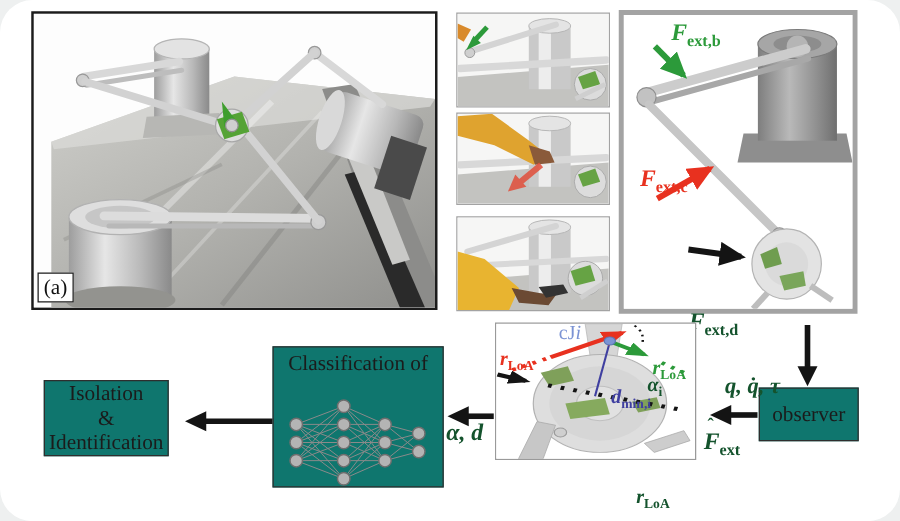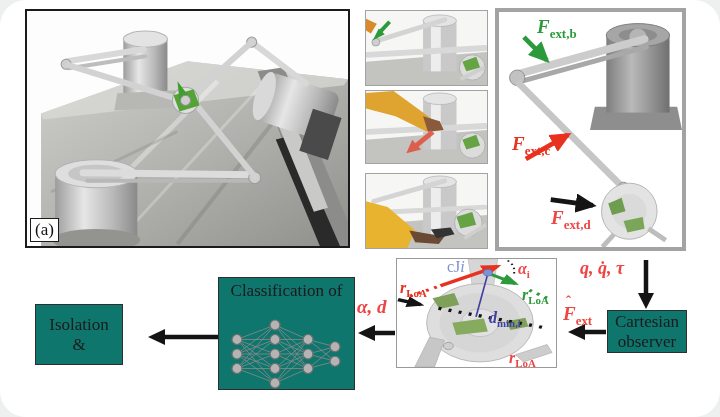--- a/index.html
+++ b/index.html
@@ -22,32 +22,32 @@
   #seq-3{left:365px;top:173px;width:123px;height:76px;border:1px solid #a3a3a3;}
   #cad-panel{left:495px;top:8px;width:191px;height:243px;border:4px solid #a3a3a3;}
   #joint-panel{left:396px;top:258px;width:161px;height:110px;border:1px solid #9a9a9a;}
   
   .flow-box{
     position:absolute;box-sizing:border-box;background:#0f766e;
     border:1.6px solid #2e2e2e;color:#1b1b1b;
     text-align:center;font-size:17px;line-height:1.14;
     display:flex;flex-direction:column;justify-content:center;
   }
-  #iso-box{left:35px;top:304px;width:88px;height:61px;}
+  #iso-box{left:35px;top:304px;width:100px;height:61px;}
   #cls-box{left:218px;top:277px;width:137px;height:113px;justify-content:flex-start;padding-top:3px;}
   #obs-box{left:607px;top:310px;width:80px;height:43px;}
   #nn-holder{position:absolute;left:224px;top:317px;width:125px;height:72px;}
   
   .vec{font-weight:bold;font-style:italic;color:#141414;white-space:nowrap;}
   .vec sub{font-style:normal;font-size:0.68em;font-weight:bold;letter-spacing:0;}
   .lbl{position:absolute;font-size:19px;}
   .lbl-s{position:absolute;font-size:16px;}
   .green-t{color:#2c9a3a;}
   .red-t{color:#e8311f;}
-  .black-t{color:#ef4444;}
+  .black-t{color:#14532d;margin-top:40px;}
   .blue-t{color:#7b93d4;font-weight:bold;}
   .indigo-t{color:#3f3fa0;}
   .hat-anchor{position:relative;display:inline-block;}
   .hat{position:absolute;left:3px;top:-10px;font-size:15px;font-style:normal;}
   #photo-a-tag{
     position:absolute;left:3px;bottom:4px;background:#fff;
     border:1.5px solid #1b1b1b;font-size:17px;color:#111;
     padding:0 4px 1px 4px;line-height:1.25;
   }
   #overlay{position:absolute;left:0;top:0;width:720px;height:417px;pointer-events:none;}
@@ -228,20 +228,21 @@
       <line x1="54" y1="194" x2="98" y2="200" stroke="#141414" stroke-width="5" marker-end="url(#ah-k)"></line>
     </svg>
     <span class="lbl vec green-t" style="left:38px;top:4px;"><span>F</span><sub>ext,b</sub></span>
     <span class="lbl vec red-t" style="left:13px;top:121px;"><span>F</span><sub>ext,c</sub></span>
     <span class="lbl vec black-t" style="left:52px;top:195px;"><span>F</span><sub>ext,d</sub></span>
   </div>
 
   <div class="flow-box" id="iso-box">
     <span>Isolation</span>
     <span>&amp;</span>
+    <span>Identification</span>
   </div>
 
   <div class="flow-box" id="cls-box">
     <span>Classification of</span>
   </div>
   <div id="nn-holder">
     <svg id="nn-svg" viewBox="0 0 125 72">
         <line x1="13" y1="22.5" x2="51" y2="8" stroke="#8a8a8a" stroke-width="0.8"></line>
         <line x1="13" y1="22.5" x2="51" y2="22.5" stroke="#8a8a8a" stroke-width="0.8"></line>
         <line x1="13" y1="22.5" x2="51" y2="37" stroke="#8a8a8a" stroke-width="0.8"></line>
@@ -339,21 +340,20 @@
     </svg>
     <span class="lbl-s cjlab blue-t" style="left:50px;top:-1px;"><span>cJ</span><span class="it">i</span></span>
     <span class="lbl-s vec black-t" style="left:121px;top:1px;"><span>α</span><sub>i</sub></span>
     <span class="lbl-s vec red-t" style="left:3px;top:20px;"><span>r</span><sub>LoA</sub></span>
     <span class="lbl-s vec green-t" style="left:125px;top:27px;"><span>r</span><sub>LoA</sub></span>
     <span class="lbl-s vec indigo-t" style="left:92px;top:50px;"><span>d</span><sub>min,i</sub></span>
     <span class="lbl-s vec black-t" style="left:112px;top:90px;"><span>r</span><sub>LoA</sub></span>
   </div>
 
   <div class="flow-box" id="obs-box">
-    <span>Cartesian</span>
     <span>observer</span>
   </div>
   <span class="lbl vec black-t" style="left:580px;top:258px;font-size:18px;">q, q̇, τ</span>
   <span class="lbl vec black-t" style="left:563px;top:303px;">
     <span class="hat-anchor"><span class="hat">ˆ</span><span>F</span></span><sub>ext</sub>
   </span>
 
   <svg id="overlay">
     <g fill="#141414" stroke="#141414">
       <g>

